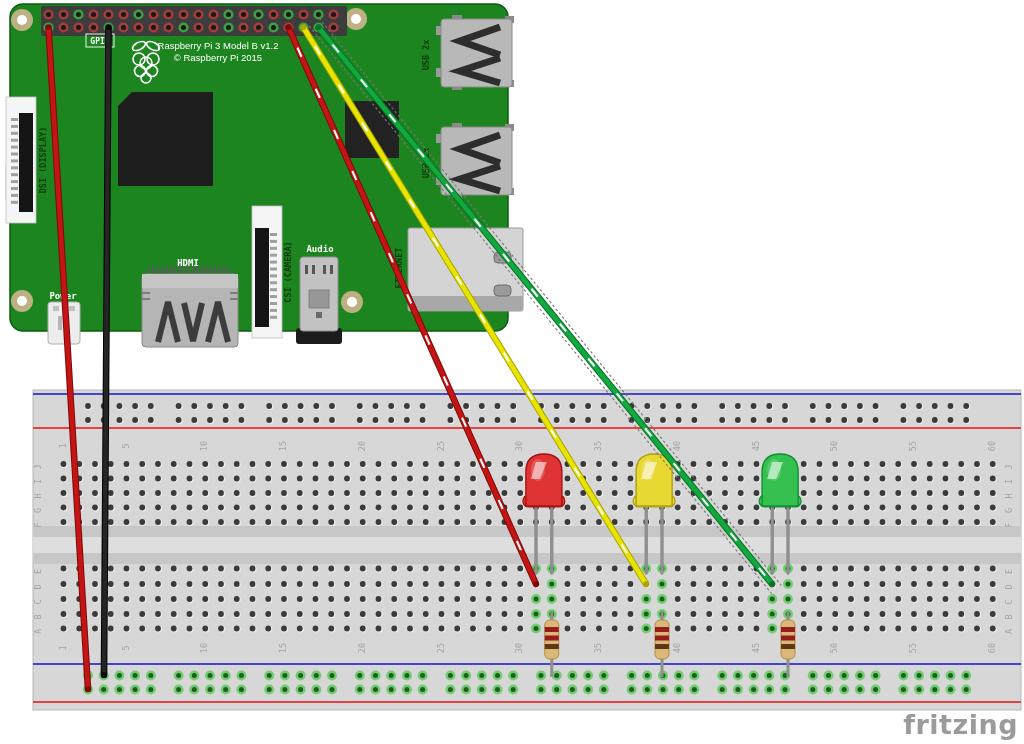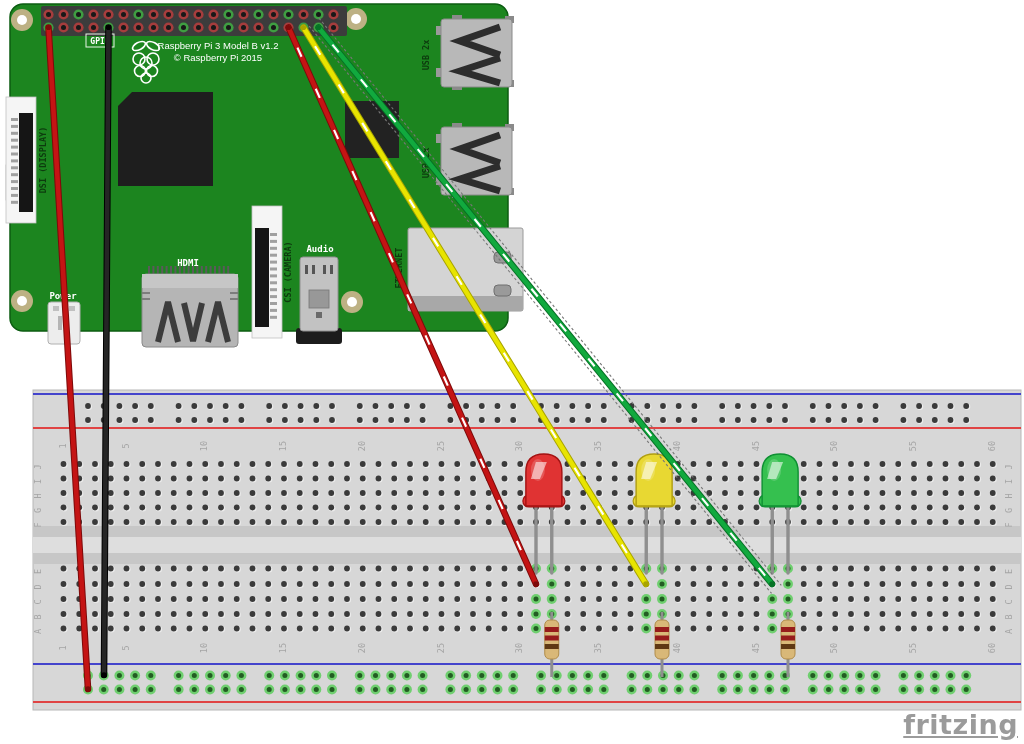--- a/index.html
+++ b/index.html
@@ -1,20 +1,20 @@
 <!DOCTYPE html>
 <html><head>
 <meta charset="utf-8">
 <style>
   html,body{margin:0;padding:0;background:#ffffff;}
   .stage{position:relative;width:1024px;height:744px;background:#ffffff;overflow:hidden;
          font-family:"DejaVu Sans Mono", monospace;}
   svg{position:absolute;left:0;top:0;}
   .watermark{position:absolute;right:6px;bottom:4px;
-             font:bold 27px "DejaVu Sans", sans-serif;color:#9b9b9b;letter-spacing:0.5px;text-decoration:underline;}
+             font:bold 27px "DejaVu Sans", sans-serif;color:#9b9b9b;letter-spacing:0.5px;}
   text{user-select:none;}
   .lbl-white{fill:#ffffff;font-family:"DejaVu Sans Mono",monospace;font-size:9px;font-weight:bold;}
   .lbl-dark{fill:#0d3b0e;font-family:"DejaVu Sans Mono",monospace;font-size:8.5px;font-weight:bold;}
   .lbl-title{fill:#ffffff;font-family:"Liberation Sans",sans-serif;font-size:9.5px;}
   .bb-lbl{fill:#a5a5a5;font-family:"DejaVu Sans Mono",monospace;font-size:8.5px;}
 </style>
 </head>
 <body>
 
 <div class="stage">

